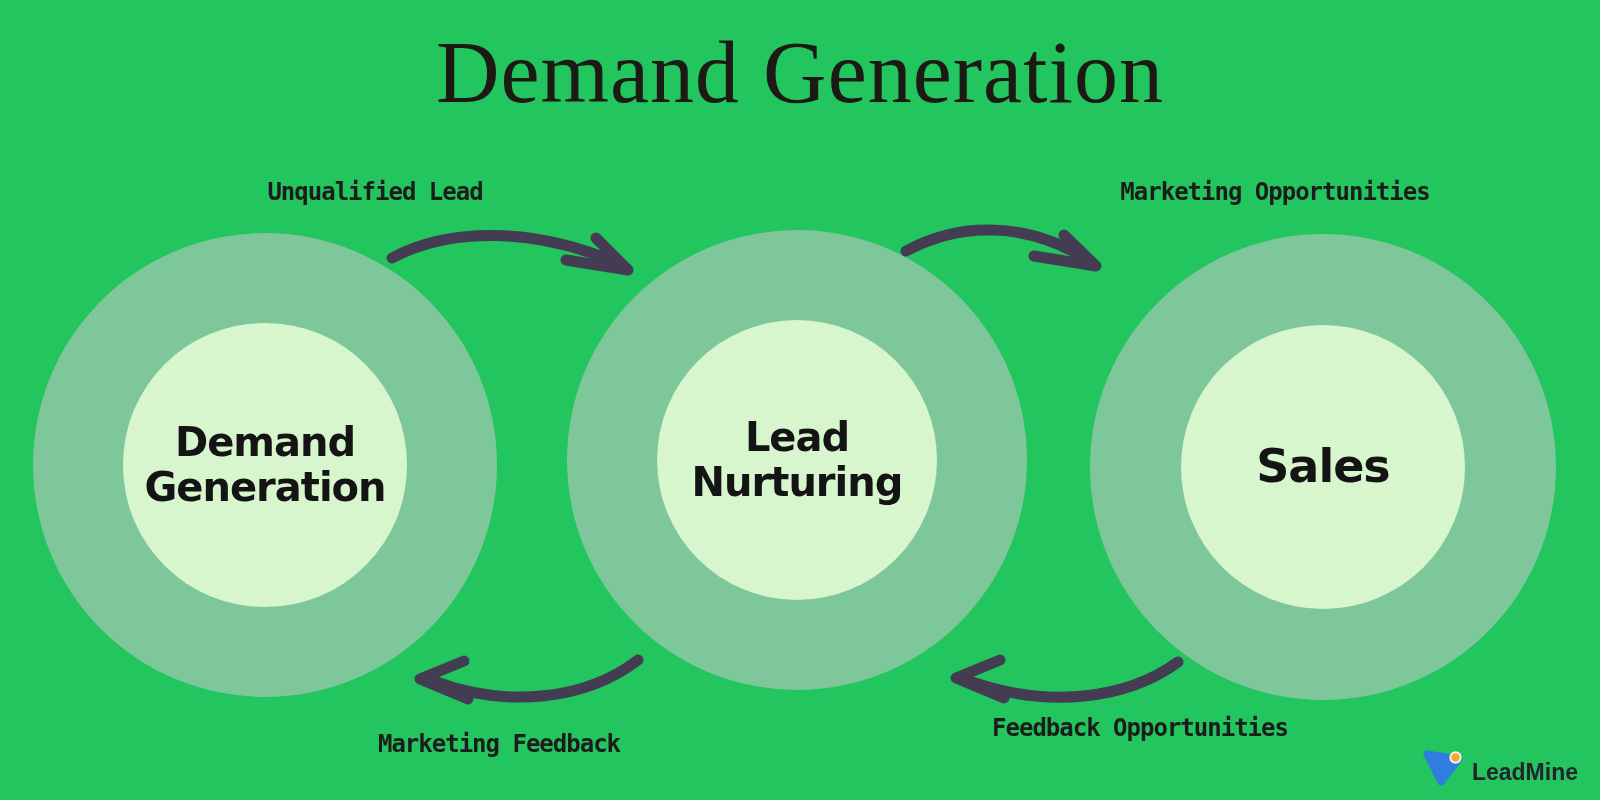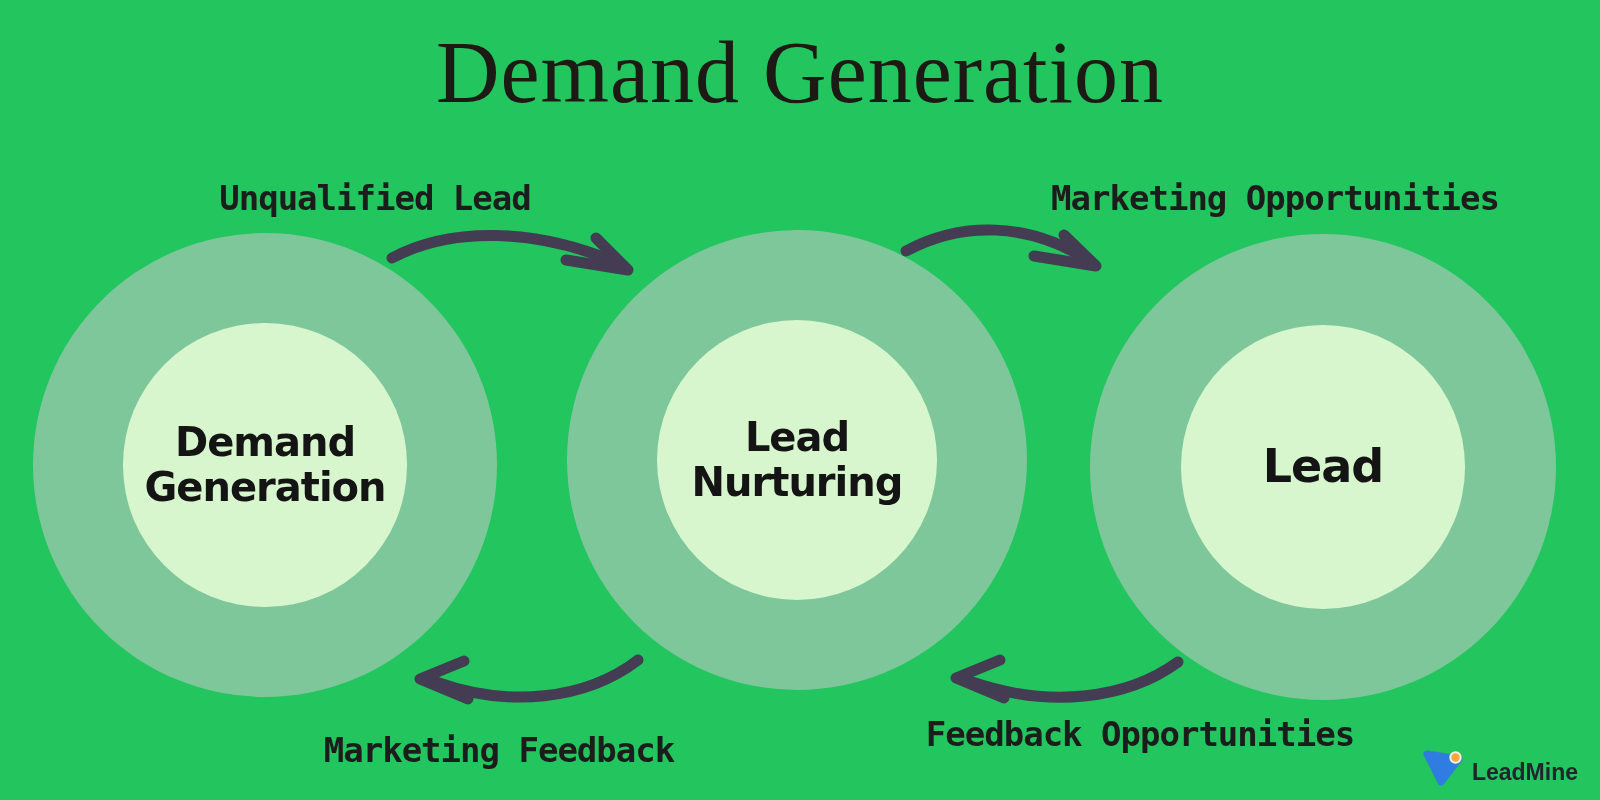--- a/index.html
+++ b/index.html
@@ -40,21 +40,21 @@
     line-height:1.12;
     color:#141414;
     letter-spacing:-1px;
     padding:0 24px;
   }
   #stage-sales .stage-label{font-size:46px;}
   .flow-label{
     position:absolute;
     font-family:"DejaVu Sans Mono",monospace;
     font-weight:bold;
-    font-size:34px;
+    font-size:24px;
     letter-spacing:-1px;
     color:#1c1c1c;
     text-align:center;
     white-space:nowrap;
   }
   #arrow-layer{position:absolute;left:0;top:0;width:1600px;height:800px;}
   #arrow-layer path{
     stroke:#433c52;
     stroke-width:11;
     fill:none;
@@ -92,21 +92,21 @@
   </div>
 
   <div class="stage" id="stage-lead" style="left:567px;top:230px;width:460px;height:460px;">
     <div class="stage-inner">
       <div class="stage-label">Lead Nurturing</div>
     </div>
   </div>
 
   <div class="stage" id="stage-sales" style="left:1090px;top:234px;width:466px;height:466px;">
     <div class="stage-inner">
-      <div class="stage-label">Lead</div>
+      <div class="stage-label">Sales</div>
     </div>
   </div>
 
   <svg id="arrow-layer" viewBox="0 0 1600 800">
     <g>
       <path d="M392,258 C450,227 535,227 620,264"></path>
       <path d="M596,238 L628,270 L566,260"></path>
     </g>
     <g>
       <path d="M906,251 C962,221 1028,222 1090,261"></path>

